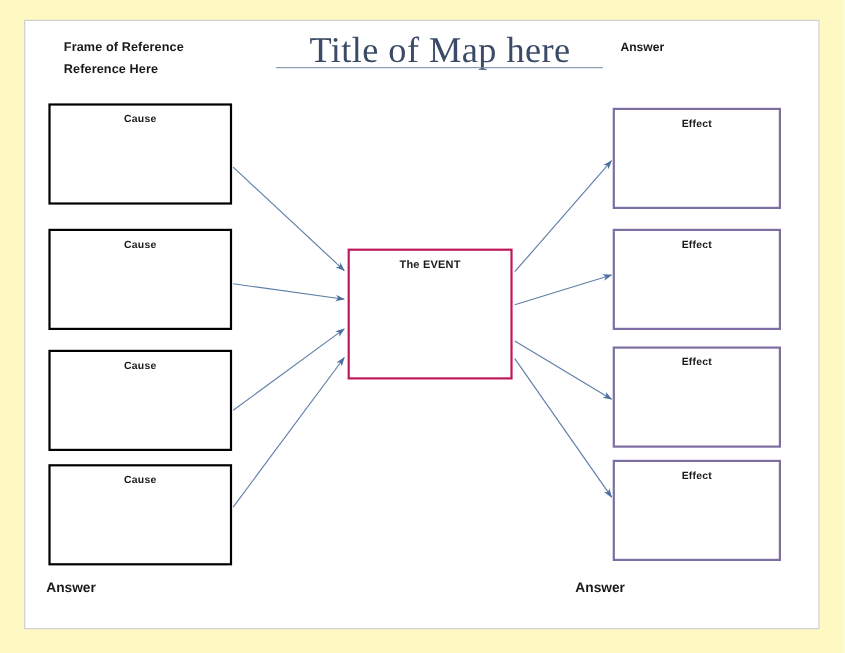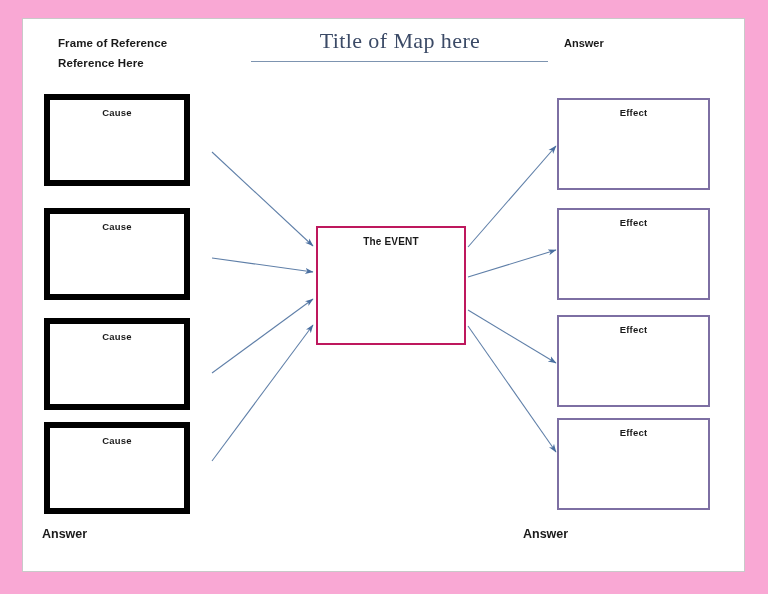--- a/index.html
+++ b/index.html
@@ -10,21 +10,21 @@
   }
   body {
     font-family: "Liberation Sans", sans-serif;
     -webkit-font-smoothing: antialiased;
   }
 
   #page {
     position: relative;
     width: 768px;
     height: 594px;
-    background: #f9a8d4;
+    background: #fef9c3;
     overflow: hidden;
   }
 
   
   #page-frame {
     position: absolute;
     left: 22px;
     top: 18px;
     width: 723px;
     height: 554px;
@@ -46,21 +46,21 @@
   #frame-ref-line1 { top: 37px; }
   #frame-ref-line2 { top: 57px; }
 
   #map-title {
     position: absolute;
     left: 251px;
     top: 28px;
     width: 298px;
     text-align: center;
     font-family: "Liberation Serif", serif;
-    font-size: 22px;
+    font-size: 33px;
     color: #3b4a66;
     letter-spacing: 0.4px;
     white-space: nowrap;
   }
   #map-title-rule {
     position: absolute;
     left: 251px;
     top: 61px;
     width: 297px;
     height: 0;
@@ -99,23 +99,23 @@
     text-align: center;
     font-size: 9.5px;
     font-weight: bold;
     color: #1a1a1a;
     letter-spacing: 0.2px;
     margin-top: 7px;
   }
 
   .cause-box {
     left: 44px;
-    width: 146px;
+    width: 167px;
     height: 92px;
-    border: 6px solid #000000;
+    border: 2px solid #000000;
   }
   #cause-1 { top: 94px; }
   #cause-2 { top: 208px; }
   #cause-3 { top: 318px; }
   #cause-4 { top: 422px; }
 
   .effect-box {
     left: 557px;
     width: 153px;
     height: 92px;

